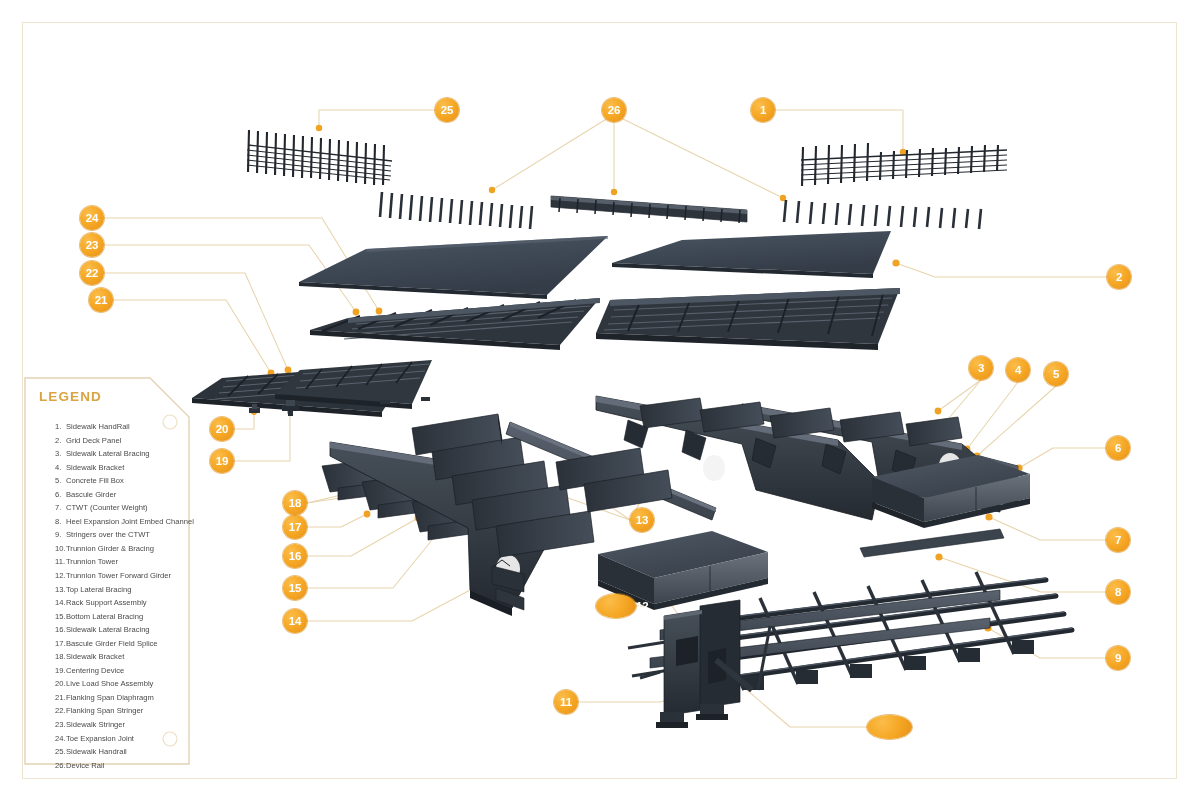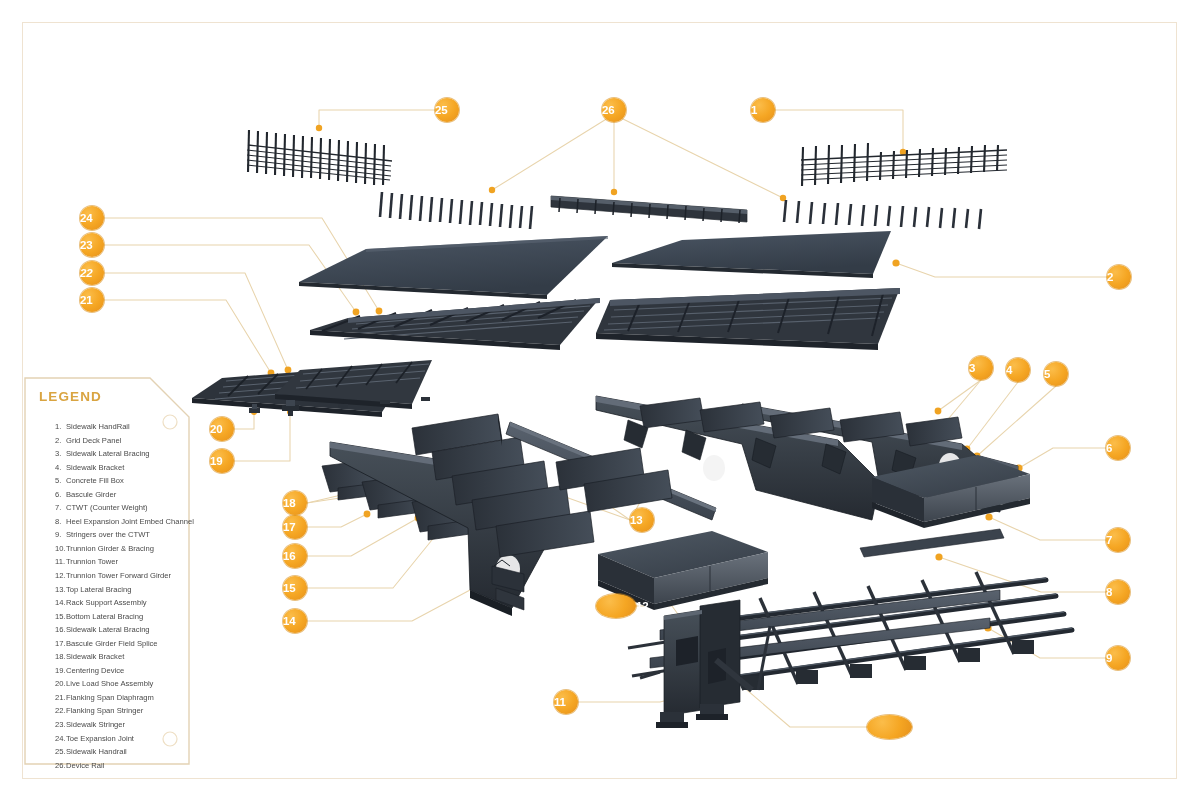--- a/index.html
+++ b/index.html
@@ -24,21 +24,21 @@
   .lg-title{font-size:13.5px;font-weight:700;letter-spacing:1.1px;color:#d9a441;margin:0 0 11px 0;}
   .lg-list{list-style:none;margin:16px;padding:0;}
   .lg-list li{font-size:7.6px;line-height:13.55px;color:#4a4a4a;white-space:nowrap;}
   .lg-list li .n{display:inline-block;min-width:11px;}
 
   
   .badge{position:absolute;width:24px;height:24px;border-radius:50%;
          background:radial-gradient(circle at 34% 30%,#fbbd4a 0%,#f5a623 52%,#e5901a 100%);
          box-shadow:0 0 0 1px rgba(214,138,20,.55);
          color:#ffffff;font-size:11.5px;font-weight:700;line-height:24px;
-         letter-spacing:-.2px;box-sizing:border-box;
+         text-align:center;letter-spacing:-.2px;box-sizing:border-box;
          transform:translate(-12px,-12px);}
 </style>
 </head>
 <body>
 
 <div id="stage">
 
   <div class="frame"></div>
 
   <svg class="art" viewBox="0 0 1200 803">
@@ -588,21 +588,21 @@
       <div class="badge" style="left: 566px; top: 702px;">11</div>
       <div class="badge" style="left: 608px; top: 606px; padding-left: 40px;">12</div>
       <div class="badge" style="left: 642px; top: 520px;">13</div>
       <div class="badge" style="left: 295px; top: 621px;">14</div>
       <div class="badge" style="left: 295px; top: 588px;">15</div>
       <div class="badge" style="left: 295px; top: 556px;">16</div>
       <div class="badge" style="left: 295px; top: 527px;">17</div>
       <div class="badge" style="left: 295px; top: 503px;">18</div>
       <div class="badge" style="left: 222px; top: 461px;">19</div>
       <div class="badge" style="left: 222px; top: 429px;">20</div>
-      <div class="badge" style="left: 92px; top: 300px; border-radius: 12px;">21</div>
-      <div class="badge" style="left: 92px; top: 273px; font-style: italic;">22</div>
+      <div class="badge" style="left: 101px; top: 300px; border-radius: 12px;">21</div>
+      <div class="badge" style="left: 92px; top: 273px;">22</div>
       <div class="badge" style="left: 92px; top: 245px;">23</div>
       <div class="badge" style="left: 92px; top: 218px;">24</div>
       <div class="badge" style="left: 447px; top: 110px;">25</div>
       <div class="badge" style="left: 614px; top: 110px;">26</div>
     </div>
 
 </div>
 
 </body></html>

